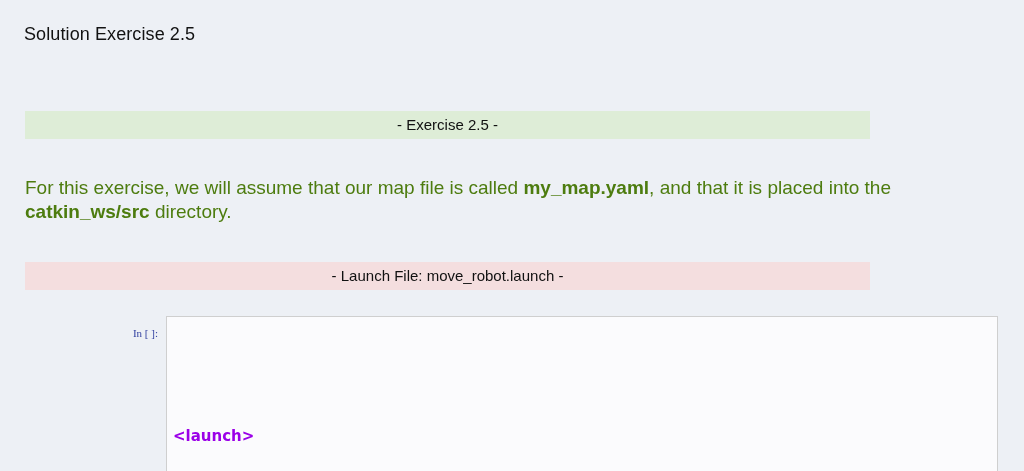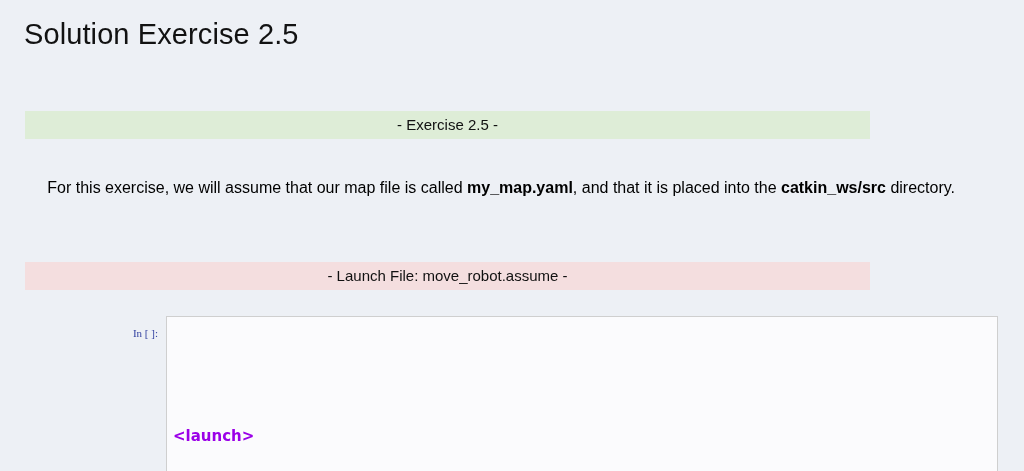--- a/index.html
+++ b/index.html
@@ -20,21 +20,21 @@
     width: 1024px;
     height: 471px;
     box-sizing: border-box;
   }
 
   
   .page-title {
     position: absolute;
     left: 24px;
     top: 16px;
-    font-size: 29px;
+    font-size: 18px;
     font-weight: 400;
     letter-spacing: 0.1px;
     color: #121212;
     line-height: 36px;
     white-space: nowrap;
   }
 
   
   .banner {
     position: absolute;
@@ -55,24 +55,23 @@
     top: 262px;
     background: #f4dedf;
   }
 
   
   .para {
     position: absolute;
     left: 25px;
     top: 176px;
     width: 930px;
-    font-size: 16px;
+    font-size: 19px;
     line-height: 24px;
-    color: #000000;
-    text-align: right;
+    color: #4d7c0f;
   }
   .para b { font-weight: 700; }
 
   
   .cell {
     position: absolute;
     left: 110px;
     top: 316px;
     width: 888px;
     display: flex;
@@ -119,21 +118,21 @@
 <div class="page">
 
   <div class="page-title">Solution Exercise 2.5</div>
 
   <div class="banner banner-green">- Exercise 2.5 -</div>
 
   <div class="para">
     <span>For this exercise, we will assume that our map file is called </span><b>my_map.yaml</b><span>, and that it is placed into the </span><b>catkin_ws/src</b><span> directory.</span>
   </div>
 
-  <div class="banner banner-pink">- Launch File: move_robot.assume -</div>
+  <div class="banner banner-pink">- Launch File: move_robot.launch -</div>
 
   <div class="cell">
 
     <div class="prompt">In [ ]:</div>
 
     <div class="cell-box">
 
       <div class="code">
 
         <div class="code-line"><span class="tag">&lt;launch&gt;</span></div>

